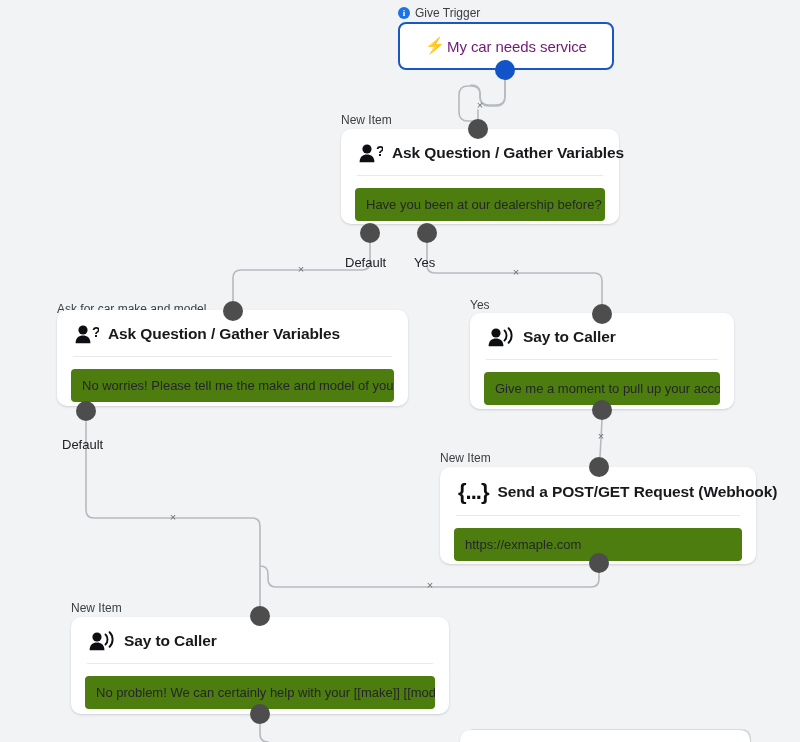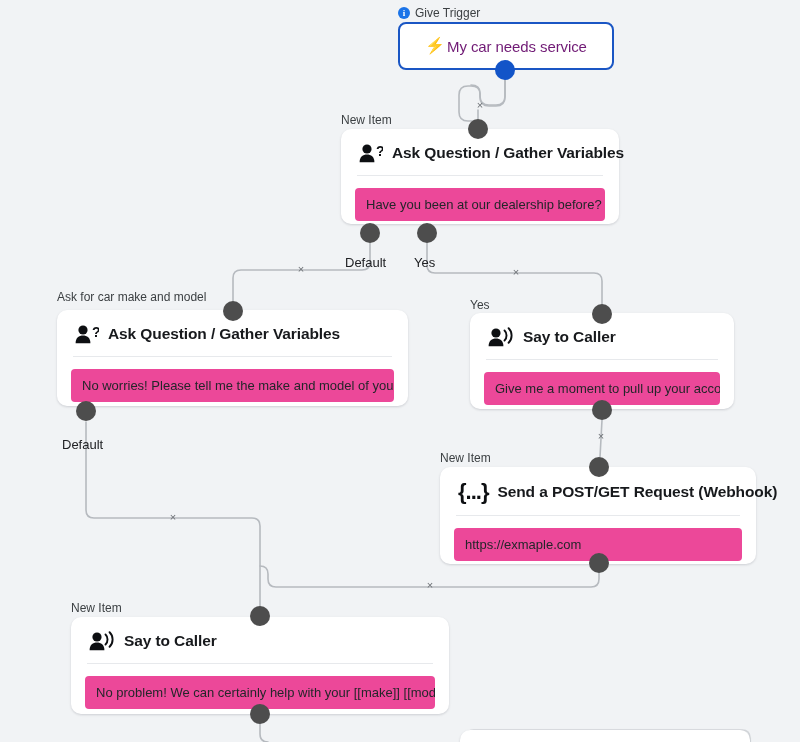--- a/index.html
+++ b/index.html
@@ -59,21 +59,21 @@
   }
   .node-divider {
     height: 1px;
     background: #e7e9ec;
     margin: 0 16px;
   }
   .node-body {
     padding: 12px 14px 14px 14px;
   }
   .node-field {
-    background: #ec4899;
+    background: #4d7c0f;
     border-radius: 4px;
     padding: 9px 11px;
     font-size: 13px;
     color: #24262a;
     white-space: nowrap;
     overflow: hidden;
   }
 
   
   .node-label {
@@ -226,21 +226,21 @@
     <div class="node-body">
       <div class="node-field">Have you been at our dealership before?</div>
     </div>
   </div>
   <div class="port" style="left:468px; top:119px;"></div>
   <div class="port" style="left:360px; top:223px;"></div>
   <div class="port" style="left:417px; top:223px;"></div>
   <div class="port-label" style="left:345px; top:242px;">Default</div>
   <div class="port-label" style="left:414px; top:242px;">Yes</div>
 
-  <div class="node-label" style="left:57px; top:290px;">Ask for car make and model</div>
+  <div class="node-label" style="left:57px; top:302px;">Ask for car make and model</div>
   <div class="node" style="left:57px; top:310px; width:351px; height:96px;">
     <div class="node-header">
       <span class="icon">
         <svg width="24" height="20" viewBox="0 0 24 20">
           <circle cx="8" cy="6" r="4.6" fill="#0d0f12"></circle>
           <path d="M0.6,19.2 C0.6,13.6 4,11.4 8,11.4 C12,11.4 15.4,13.6 15.4,19.2 Z" fill="#0d0f12"></path>
           <text x="17" y="12.5" font-family="Liberation Sans, sans-serif" font-size="14" font-weight="700" fill="#0d0f12">?</text>
         </svg>
       </span>
       <span class="node-title">Ask Question / Gather Variables</span>

